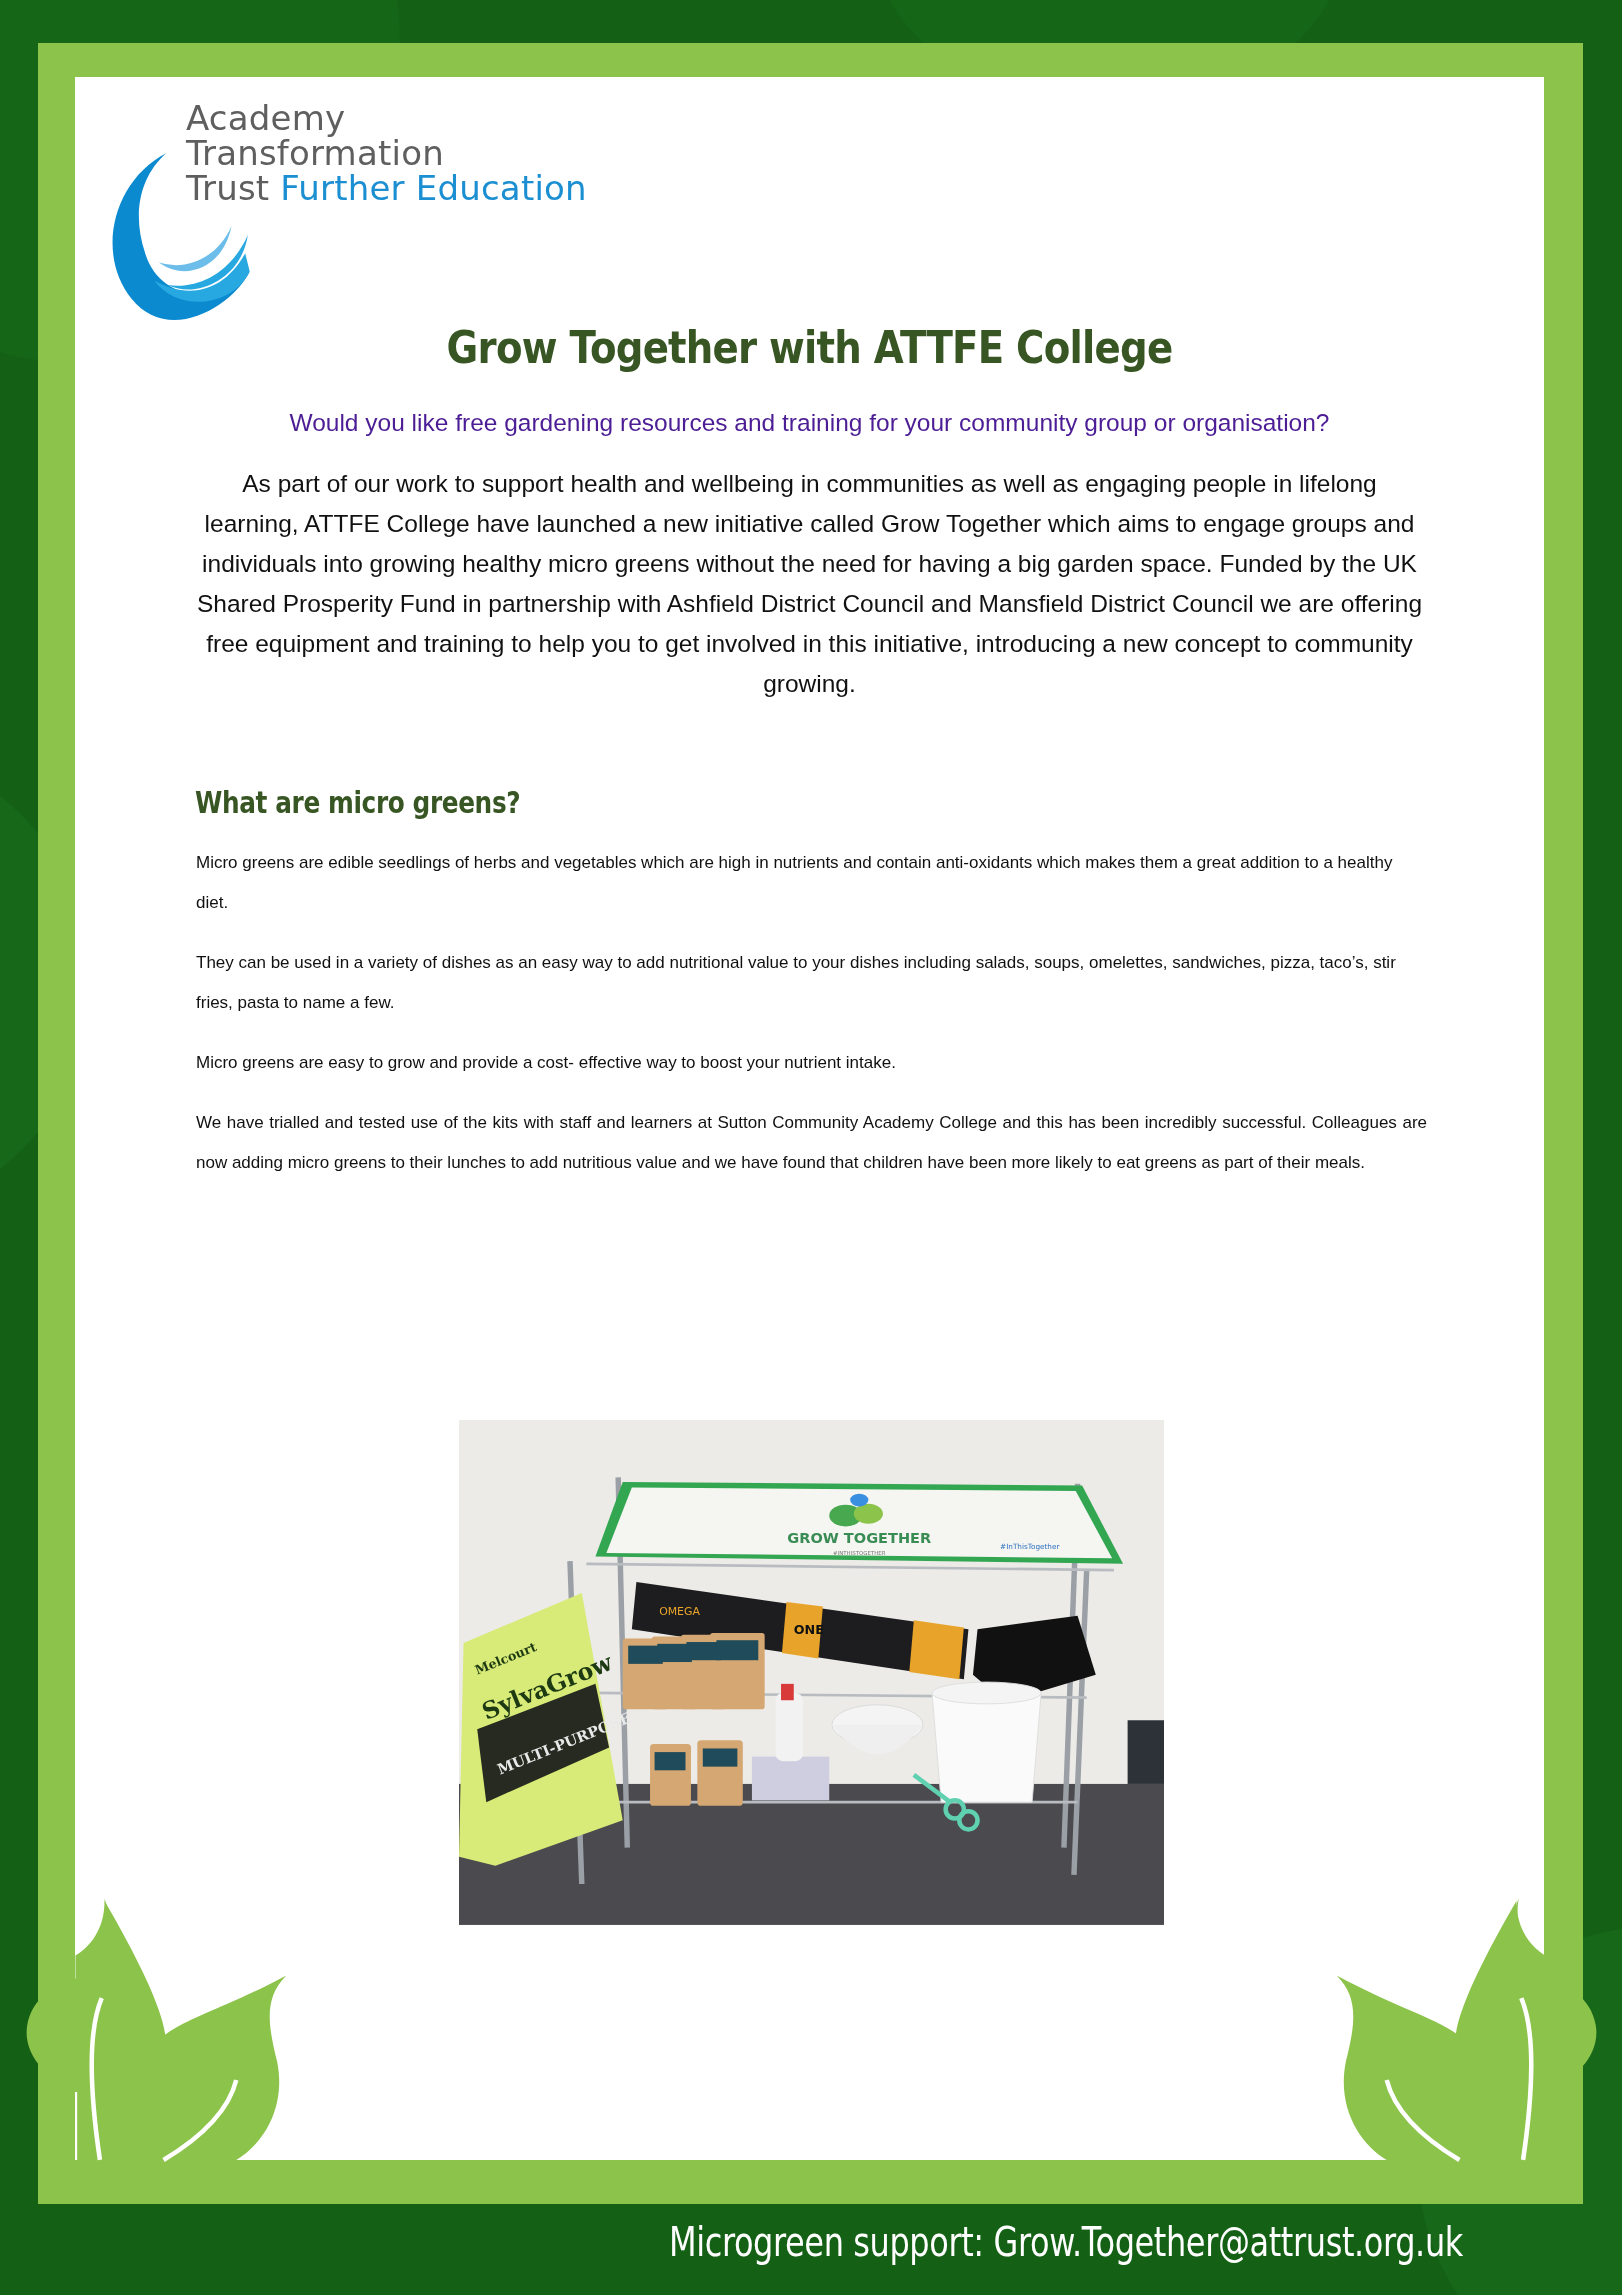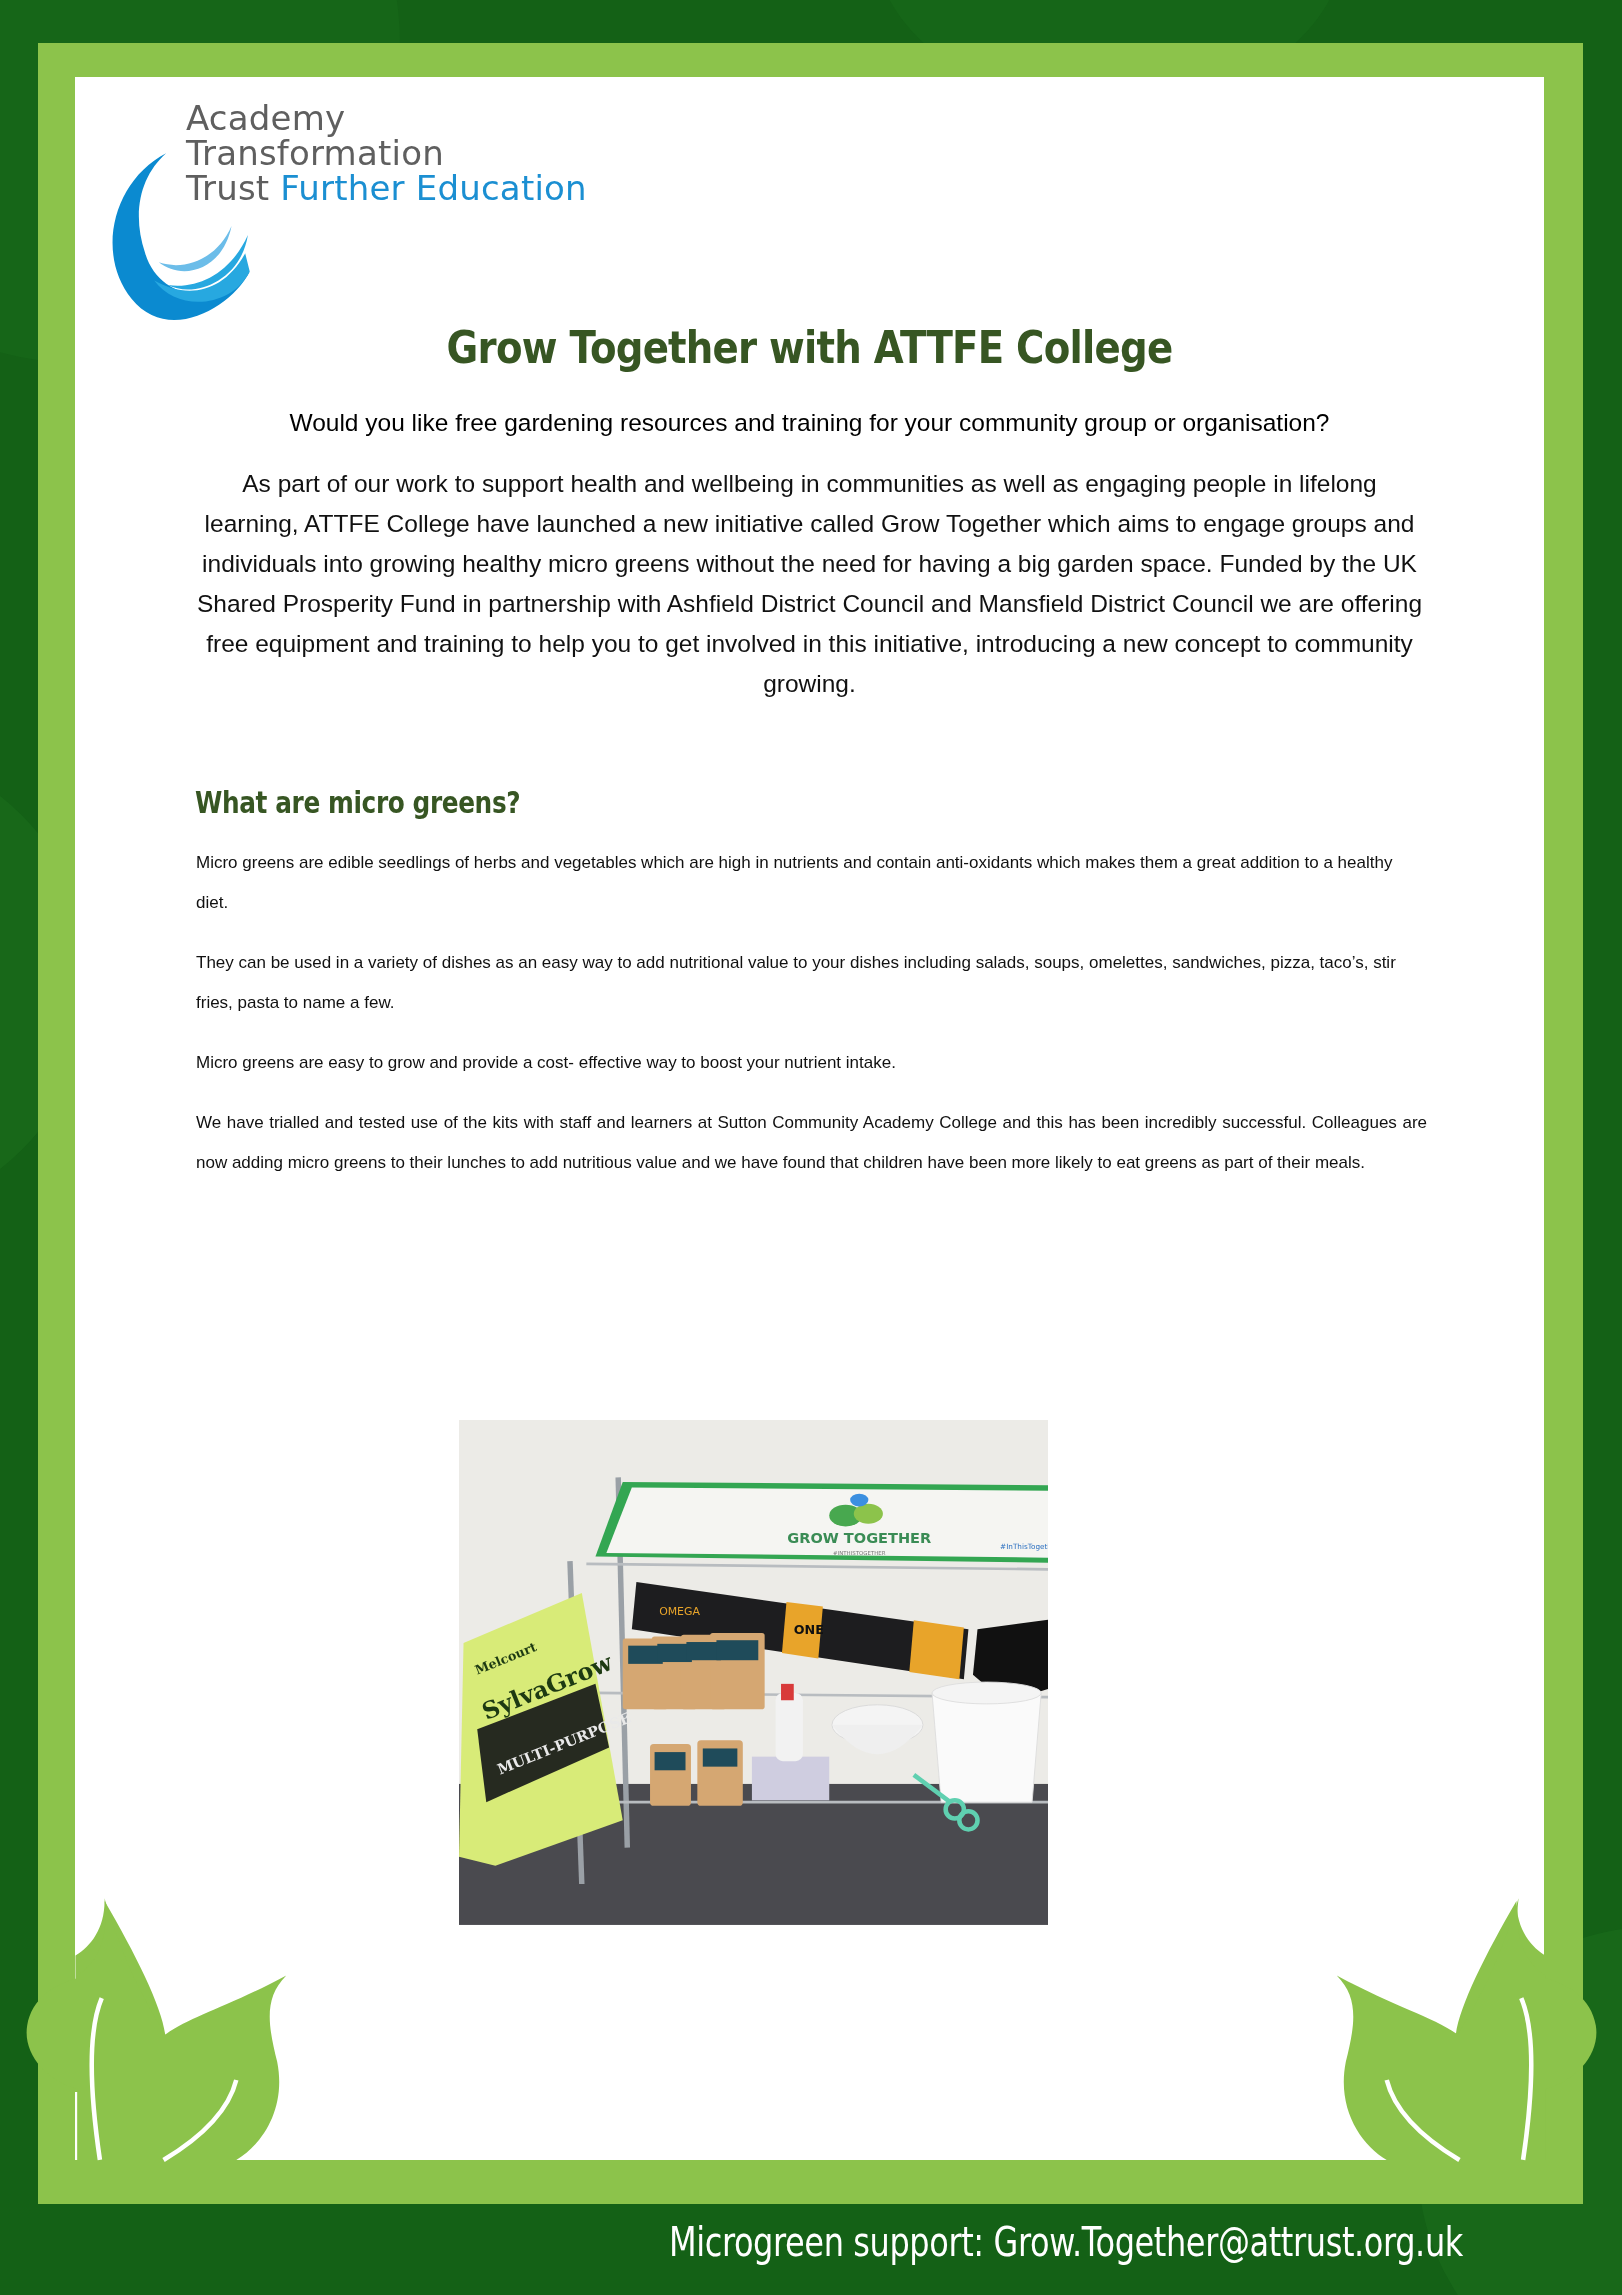--- a/index.html
+++ b/index.html
@@ -11,28 +11,28 @@
   .bg-swirl { position: absolute; border-radius: 50%; background: #1b6f1d; opacity: .85; }
   .frame { position: absolute; left: 38px; top: 43px; width: 1545px; height: 2161px; background: #8cc34b; }
   .page { position: absolute; left: 75px; top: 77px; width: 1469px; height: 2083px; background: #ffffff; overflow: hidden; }
 
   .logo { position: absolute; left: 20px; top: 23.6px; width: 509px; height: 218px; }
   .logo svg.moon { position: absolute; left: 0; top: 25.5px; }
   .logo-text { position: absolute; left: 91px; top: 0; font-family: "DejaVu Sans", sans-serif; color: #5f5f5f; font-size: 34px; line-height: 35px; letter-spacing: 0.2px; }
   .logo-text .blue { color: #1b8fd2; }
 
   .title { position: absolute; left: 0; width: 100%; top: 244px; text-align: center; font-family: "DejaVu Sans", sans-serif; font-weight: bold; font-size: 45px; color: #375623; letter-spacing: -0.9px; transform: scaleX(0.86); }
-  .intro-q { position: absolute; left: 0; width: 100%; top: 332px; text-align: center; font-family: "Liberation Sans", sans-serif; font-size: 24.5px; color: #000000; }
+  .intro-q { position: absolute; left: 0; width: 100%; top: 332px; text-align: center; font-family: "Liberation Sans", sans-serif; font-size: 24.5px; color: #4c1d95; }
   .intro-p { position: absolute; left: 118px; width: 1233px; top: 387px; text-align: center; font-size: 24.5px; line-height: 40px; color: #111; margin: 0; }
 
   .h2 { position: absolute; left: 120px; top: 707px; font-family: "DejaVu Sans", sans-serif; font-weight: bold; font-size: 31px; color: #375623; transform: scaleX(0.8); transform-origin: left center; letter-spacing: -0.5px; }
   .body-p { position: absolute; left: 121px; width: 1231px; font-size: 17px; line-height: 40px; color: #111; margin: 0; }
   .body-p.justify { text-align: justify; text-align-last: left; }
 
-  .photo { position: absolute; left: 384px; top: 1343px; width: 589px; height: 505px; background: #e9e8e4; overflow: hidden; }
+  .photo { position: absolute; left: 384px; top: 1343px; width: 705px; height: 505px; background: #e9e8e4; overflow: hidden; }
 
   .leaves-left { position: absolute; left: 0; top: 1898px; }
   .leaves-right { position: absolute; left: 1291px; top: 1898px; }
 
   .footer { position: absolute; left: 669px; top: 2218px; font-family: "DejaVu Sans", sans-serif; font-size: 41px; color: #ffffff; transform: scaleX(0.78); transform-origin: left center; letter-spacing: -0.5px; white-space: nowrap; }
 </style>
 </head>
 <body>
 
 <div class="bg-swirl" style="left:-236px; top:-273px; width:636px; height:636px; opacity:.35;"></div>

